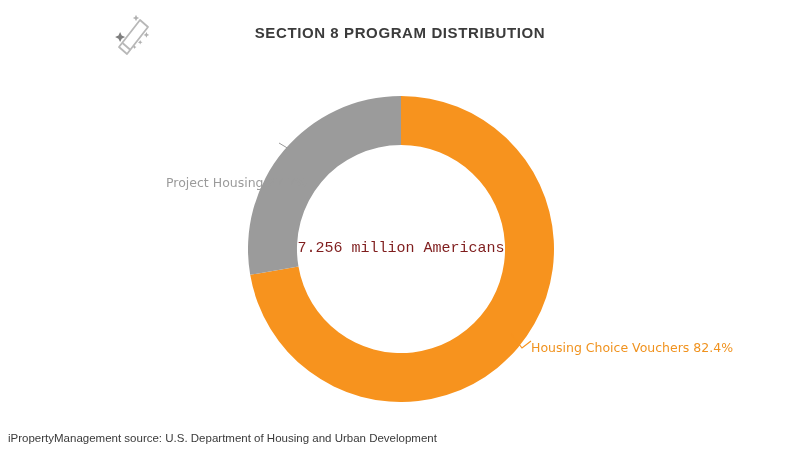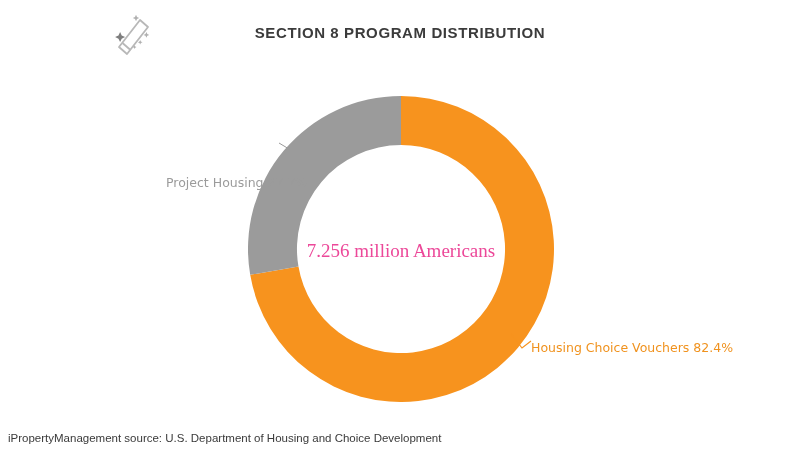--- a/index.html
+++ b/index.html
@@ -51,23 +51,23 @@
     height: 306px;
   }
   #donut-svg { display: block; }
 
   #donut-center-label {
     position: absolute;
     left: 248px;
     top: 240px;
     width: 306px;
     text-align: center;
-    font-size: 19px;
-    color: #ec4899;
-    font-family: Liberation Serif, serif;
+    font-size: 15px;
+    color: #7f1d1d;
+    font-family: Liberation Mono, monospace;
   }
 
   
   .callout {
     position: absolute;
     font-size: 12.5px;
     white-space: nowrap;
     font-family: "DejaVu Sans", sans-serif;
   }
   #callout-project-housing {
@@ -140,15 +140,15 @@
 
   <svg id="leaders" viewBox="0 0 800 450">
     <polyline points="279,143 289,149 298,157" fill="none" stroke="#9B9B9B" stroke-width="1"></polyline>
     <polyline points="511,334 522,348 531,341" fill="none" stroke="#F7931E" stroke-width="1.2"></polyline>
   </svg>
 
   <div class="callout" id="callout-project-housing">Project Housing 27.7%</div>
 
   <div class="callout" id="callout-housing-choice-vouchers">Housing Choice Vouchers 82.4%</div>
 
-  <div id="footer-source">iPropertyManagement source: U.S. Department of Housing and Choice Development</div>
+  <div id="footer-source">iPropertyManagement source: U.S. Department of Housing and Urban Development</div>
 
 </div>
 
 </body></html>

